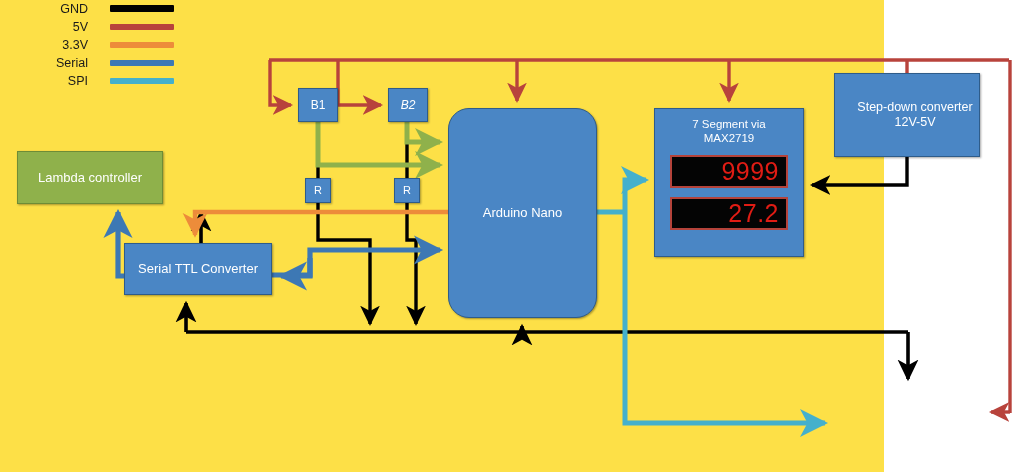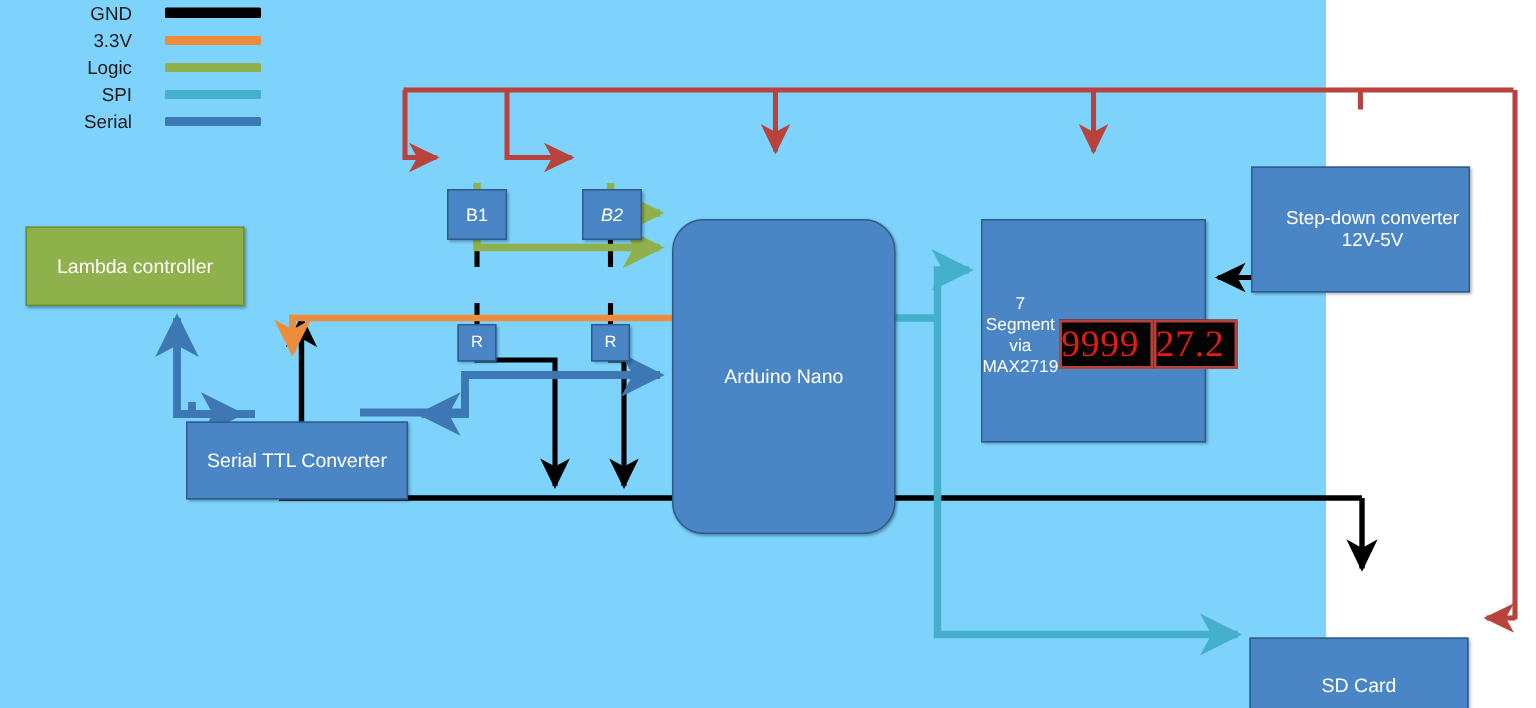--- a/index.html
+++ b/index.html
@@ -1,49 +1,49 @@
 <!DOCTYPE html>
 <html><head>
 <meta charset="utf-8">
 <style>
   html,body{margin:0;padding:0;background:#ffffff;}
   body{width:1024px;height:472px;font-family:"Liberation Sans",sans-serif;overflow:hidden;}
-  #stage{position:relative;width:884px;height:472px;background:#7dd3fc;}
+  #stage{position:relative;width:884px;height:472px;background:#fde047;}
   svg#wires{position:absolute;left:0;top:0;width:1024px;height:472px;}
 
   .legend{position:absolute;left:0;top:0;width:200px;}
   .legend-row{position:relative;height:18px;}
   .legend-label{position:absolute;right:112px;top:0;font-size:12.5px;color:#1a1a1a;
     text-align:right;line-height:18px;white-space:nowrap;}
   .legend-swatch{position:absolute;left:110px;top:6px;width:64px;height:6px;border-radius:1px;}
   .legend-swatch.thick{height:7px;top:5px;}
 
   .node{position:absolute;box-sizing:border-box;display:flex;align-items:center;
     justify-content:center;text-align:center;color:#ffffff;}
   .node span{display:block;line-height:1.2;}
-  .blue{background:#4A86C5;border:1px solid #2E5C8A;box-shadow:1px 1px 2px rgba(0,0,0,.35);margin-top:38px;}
+  .blue{background:#4A86C5;border:1px solid #2E5C8A;box-shadow:1px 1px 2px rgba(0,0,0,.35);}
   .green{background:#8FB14B;border:1px solid #6E8C36;box-shadow:1px 1px 2px rgba(0,0,0,.35);}
 
   #lambda{left:17px;top:151px;width:146px;height:53px;font-size:13px;}
   #ttl{left:124px;top:243px;width:148px;height:52px;font-size:13px;}
   #b1{left:298px;top:88px;width:40px;height:34px;font-size:12px;}
   #b2{left:388px;top:88px;width:40px;height:34px;font-size:12px;font-style:italic;}
   #r1{left:305px;top:178px;width:26px;height:25px;font-size:11px;}
   #r2{left:394px;top:178px;width:26px;height:25px;font-size:11px;}
   #nano{left:448px;top:108px;width:149px;height:210px;font-size:13px;border-radius:21px;}
-  #seg{left:654px;top:108px;width:150px;height:149px;flex-direction:row;
+  #seg{left:654px;top:108px;width:150px;height:149px;flex-direction:column;
     justify-content:flex-start;padding-top:9px;}
   #seg .seg-title{font-size:11.5px;line-height:1.25;}
   #stepdown{left:834px;top:73px;width:146px;height:84px;font-size:12.5px;padding-left:16px;}
   #sdcard{left:833px;top:387px;width:146px;height:63px;font-size:13px;}
 
   .lcd{width:118px;height:33px;background:#040404;border:2px solid #B4433B;
     margin:9px auto 0 auto;display:flex;align-items:center;justify-content:flex-end;
     padding-right:7px;box-sizing:border-box;}
-  .lcd-val{color:#E01C14;font-size:25px;font-family:Liberation Serif, serif;
+  .lcd-val{color:#E01C14;font-size:25px;font-family:Liberation Sans, sans-serif;
     letter-spacing:.5px;line-height:1;}
 </style>
 </head>
 <body>
 
 <div id="stage">
 
   <svg id="wires" viewBox="0 0 1024 472" xmlns="http://www.w3.org/2000/svg">
     <defs>
       <marker id="ah-red" markerWidth="7" markerHeight="7" refX="5.4" refY="3.2" orient="auto" markerUnits="strokeWidth">
@@ -103,34 +103,34 @@
       <path d="M625,212 L625,423 L825,423" stroke="#45B0CC" stroke-width="5" marker-end="url(#ah-cyan)"></path>
     </g>
   </svg>
 
   <div class="legend">
     <div class="legend-row">
       <div class="legend-label">GND</div>
       <div class="legend-swatch thick" style="background:#000000"></div>
     </div>
     <div class="legend-row">
+      <div class="legend-label">5V</div>
+      <div class="legend-swatch" style="background:#B8433C"></div>
+    </div>
+    <div class="legend-row">
       <div class="legend-label">3.3V</div>
       <div class="legend-swatch" style="background:#ED8C3A"></div>
     </div>
     <div class="legend-row">
-      <div class="legend-label">Logic</div>
-      <div class="legend-swatch" style="background:#8FB14B"></div>
+      <div class="legend-label">Serial</div>
+      <div class="legend-swatch" style="background:#3D78B4"></div>
     </div>
     <div class="legend-row">
       <div class="legend-label">SPI</div>
       <div class="legend-swatch" style="background:#45B0CC"></div>
-    </div>
-    <div class="legend-row">
-      <div class="legend-label">Serial</div>
-      <div class="legend-swatch" style="background:#3D78B4"></div>
     </div>
   </div>
 
   <div id="lambda" class="node green">
     <span>Lambda controller</span>
   </div>
 
   <div id="ttl" class="node blue">
     <span>Serial TTL Converter</span>
   </div>
@@ -168,17 +168,14 @@
     </div>
   </div>
 
   <div id="stepdown" class="node blue">
     <div>
       <span>Step-down converter</span>
       <span>12V-5V</span>
     </div>
   </div>
 
-  <div id="sdcard" class="node blue">
-    <span>SD Card</span>
-  </div>
 
 </div>
 
 </body></html>

